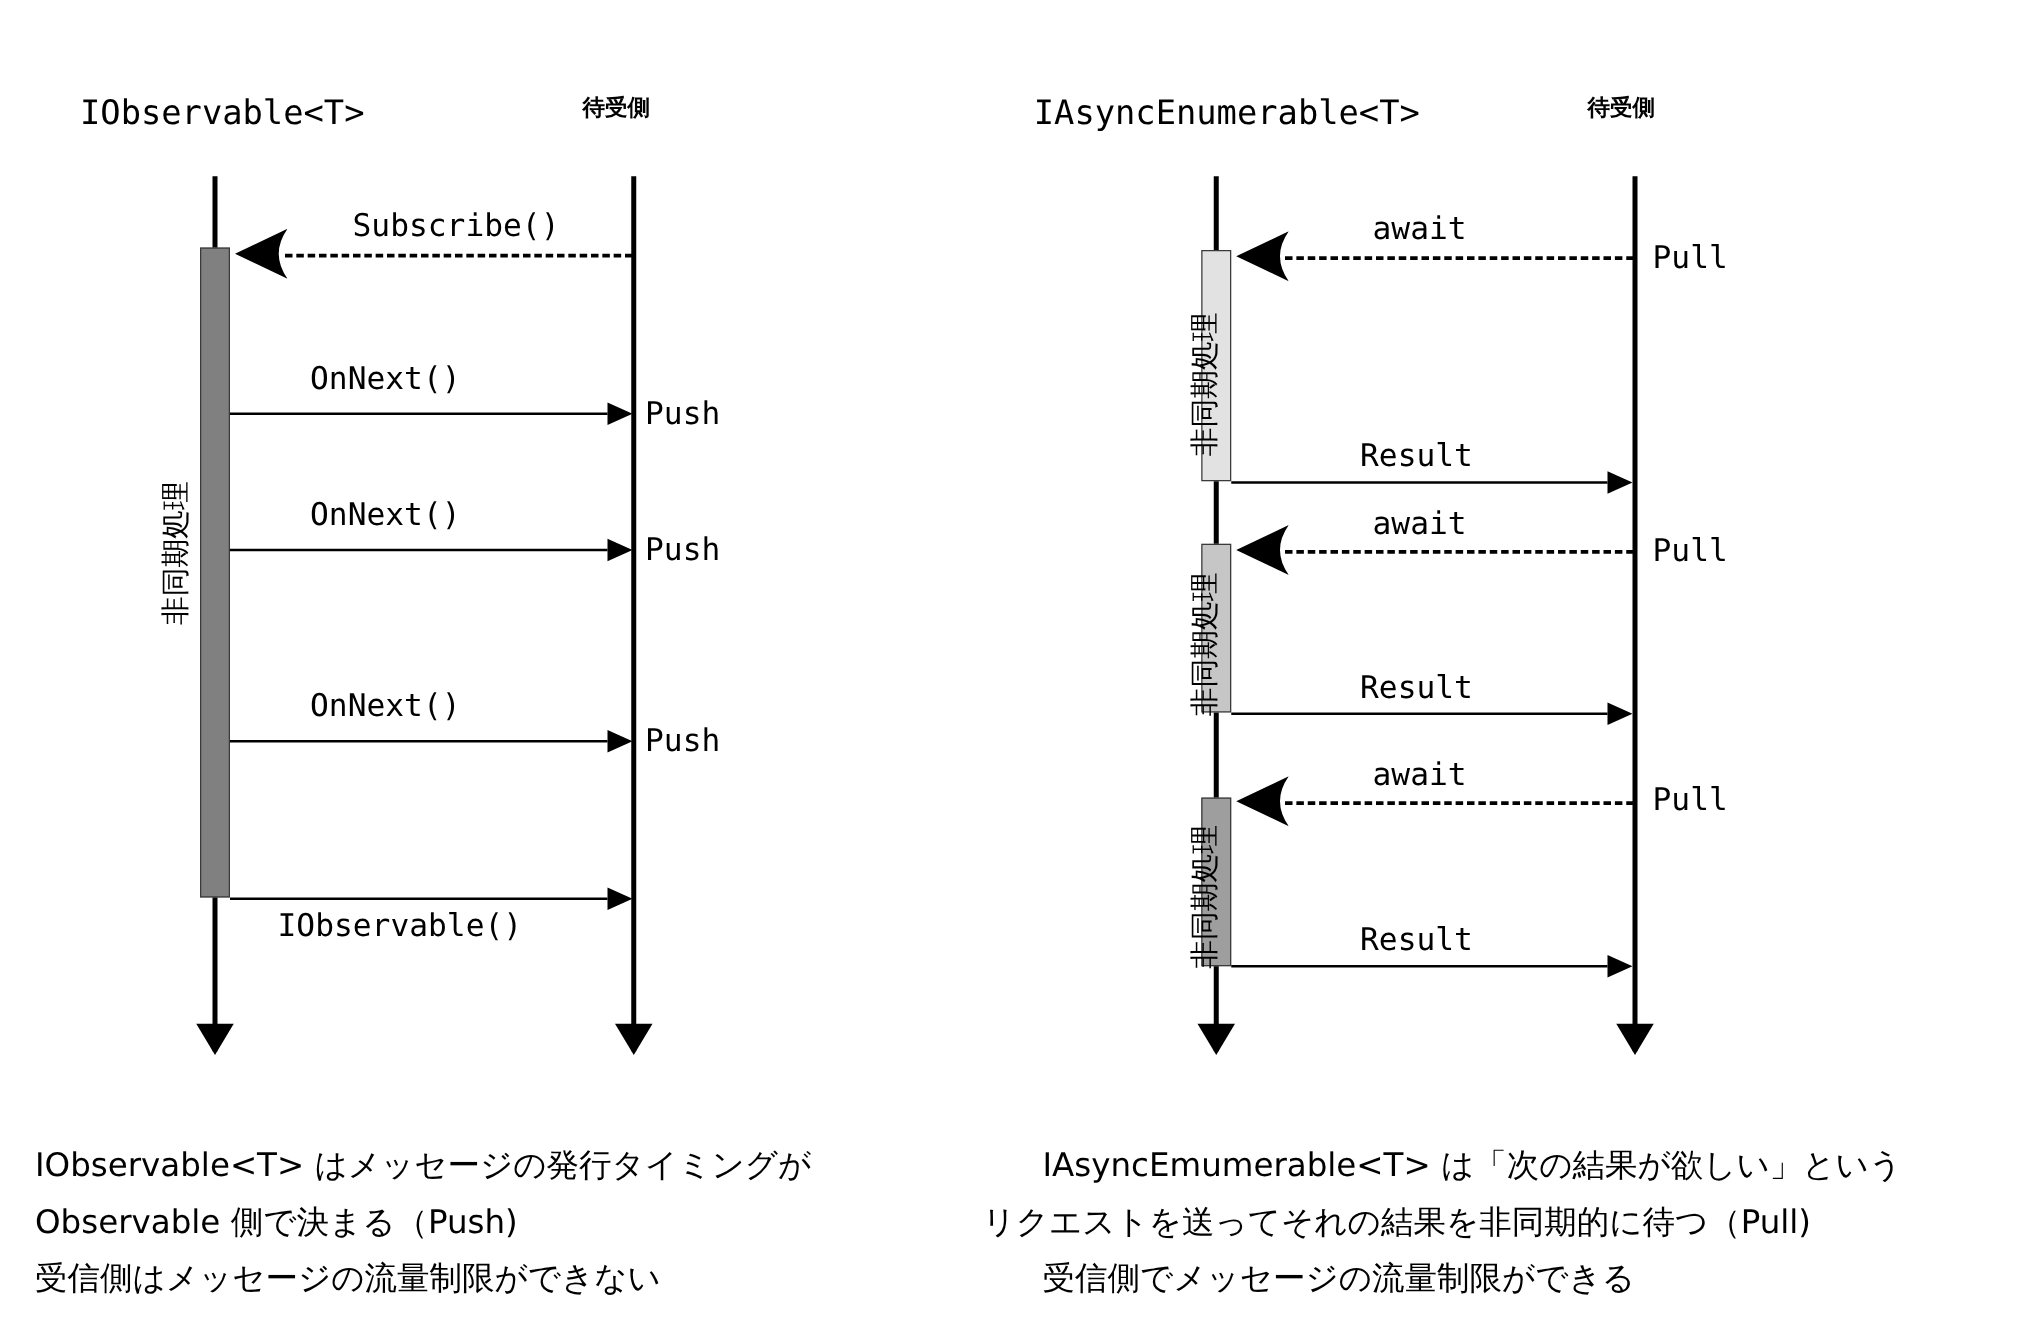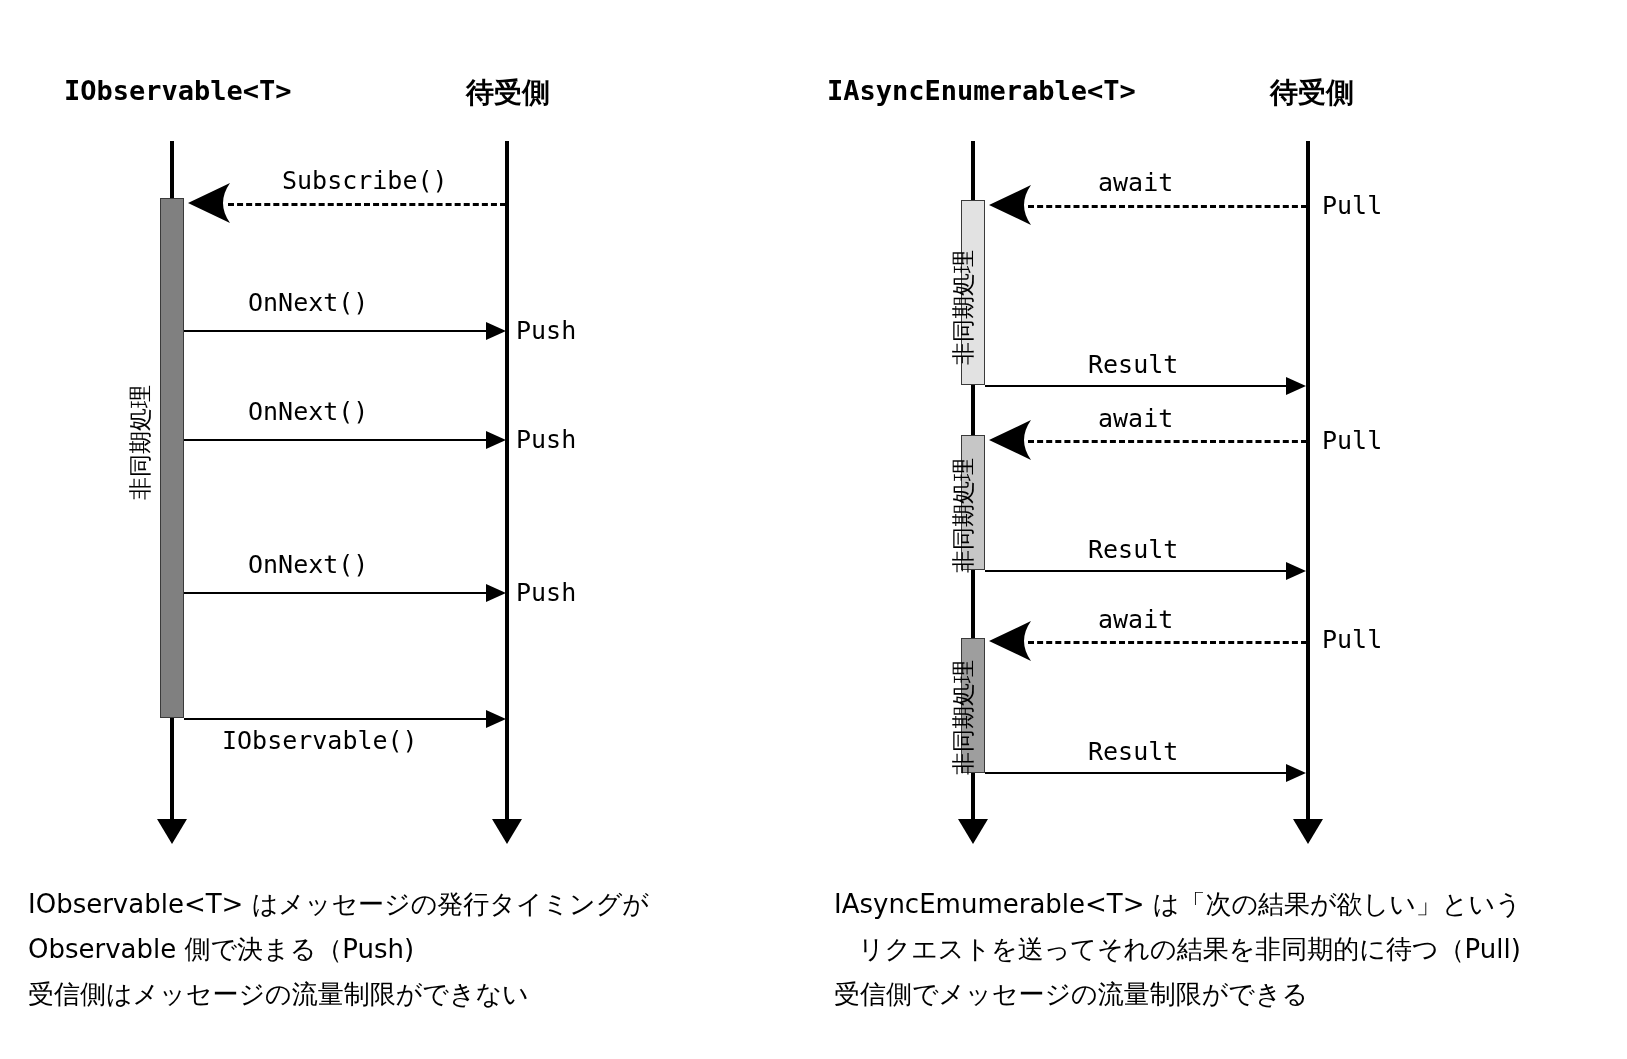--- a/index.html
+++ b/index.html
@@ -21,28 +21,28 @@
     left: 0; top: 0;
     width: 1627px;
     height: 1059px;
   }
 
   
   .hdr {
     position: absolute;
     font-family: "DejaVu Sans Mono", monospace;
     font-size: 27px;
-    font-weight: bold;
+    font-weight: normal;
     white-space: nowrap;
     color: #000;
   }
   .hdr-jp {
     position: absolute;
     font-family: "DejaVu Sans", sans-serif;
-    font-size: 28px;
+    font-size: 18px;
     font-weight: bold;
     white-space: nowrap;
     color: #000;
   }
 
   .lifeline {
     position: absolute;
     width: 4px;
     background: #000;
   }
@@ -111,20 +111,21 @@
     transform: rotate(-90deg);
   }
 
   .caption {
     position: absolute;
     font-family: "DejaVu Sans", sans-serif;
     font-size: 26px;
     line-height: 45px;
     white-space: nowrap;
     color: #000;
+    margin-top: 29px;
   }
 </style>
 </head>
 <body>
 
 <div class="canvas">
 
   <div>
 
     <div class="hdr" style="left:64px; top:75px;">IObservable&lt;T&gt;</div>
@@ -225,17 +226,17 @@
         <path d="M2 22 L44 2 Q30 22 44 42 Z" fill="#000"></path>
       </svg>
     </div>
     <div class="side-label" style="left:1322px; top:625px;">Pull</div>
 
     <div class="msg-label" style="left:1088px; top:737px;">Result</div>
     <div class="msg-line" style="left:985px; top:772px; width:301px;"></div>
     <div class="head-right" style="left:1286px; top:764px;"></div>
 
     <div class="caption" style="left:834px; top:882px;">IAsyncEmumerable&lt;T&gt; は「次の結果が欲しい」という</div>
-    <div class="caption" style="left:858px; top:927px;">リクエストを送ってそれの結果を非同期的に待つ（Pull)</div>
+    <div class="caption" style="left:786px; top:927px;">リクエストを送ってそれの結果を非同期的に待つ（Pull)</div>
     <div class="caption" style="left:834px; top:972px;">受信側でメッセージの流量制限ができる</div>
   </div>
 
 </div>
 
 </body></html>

